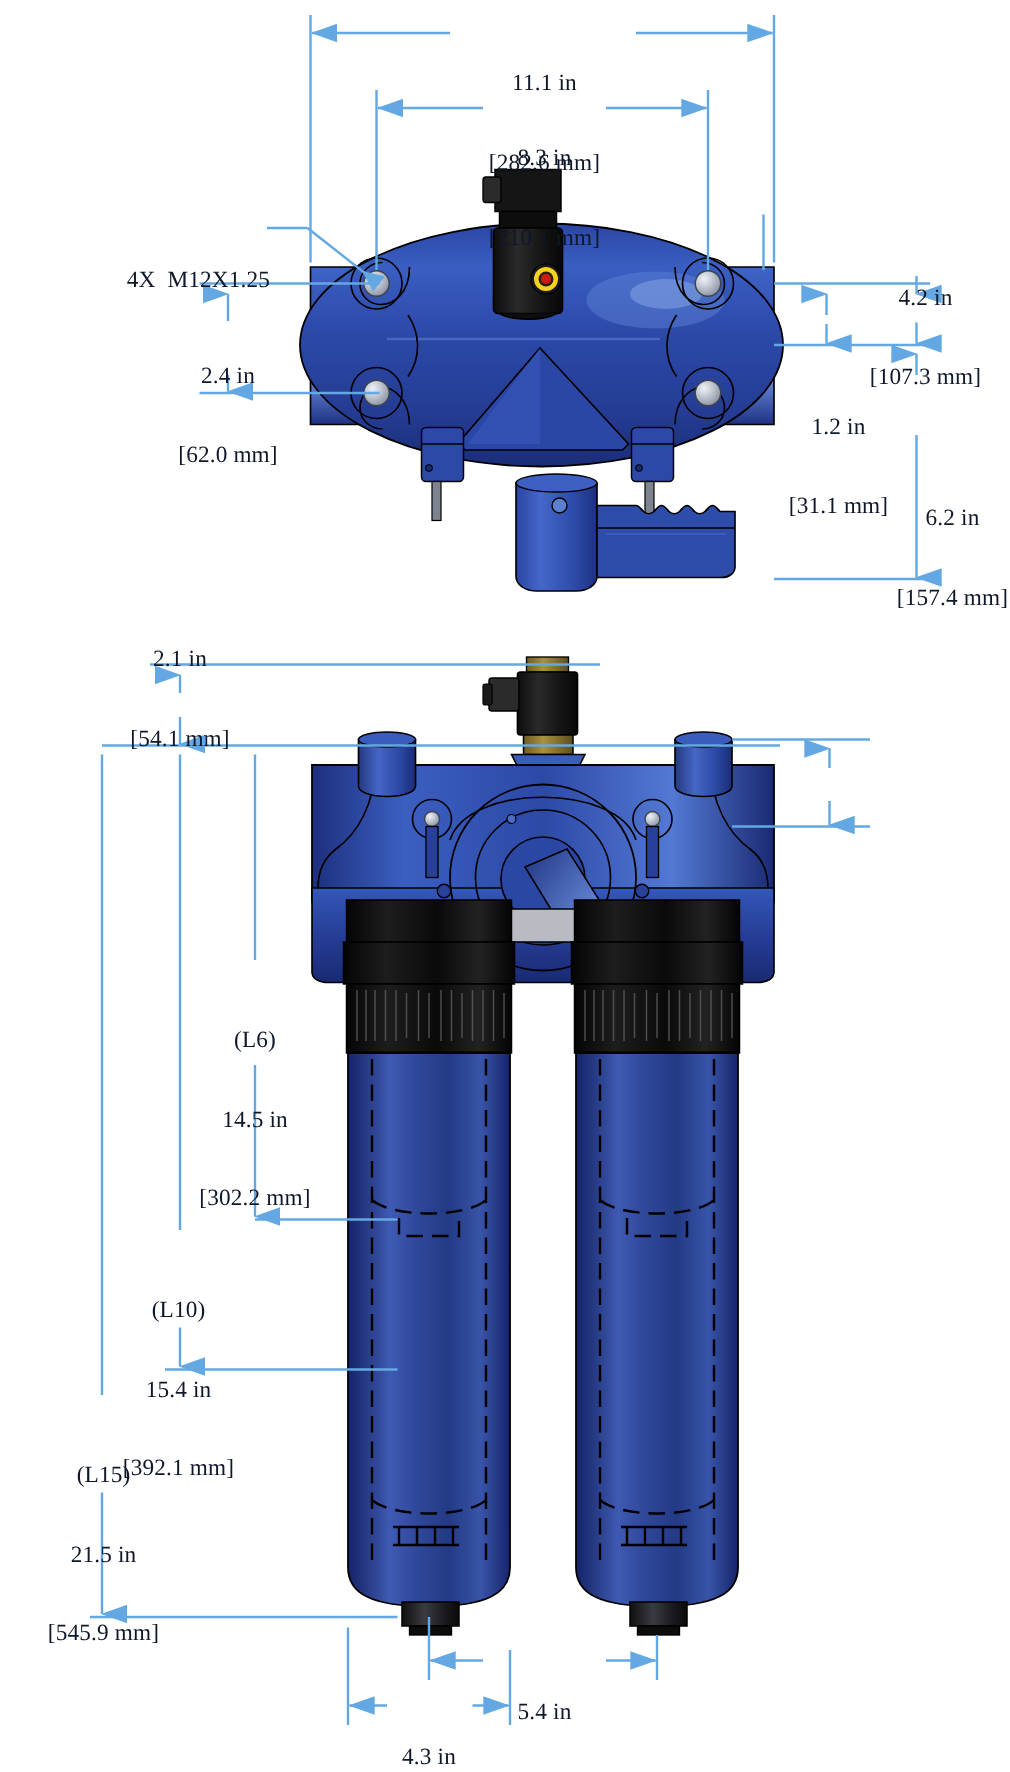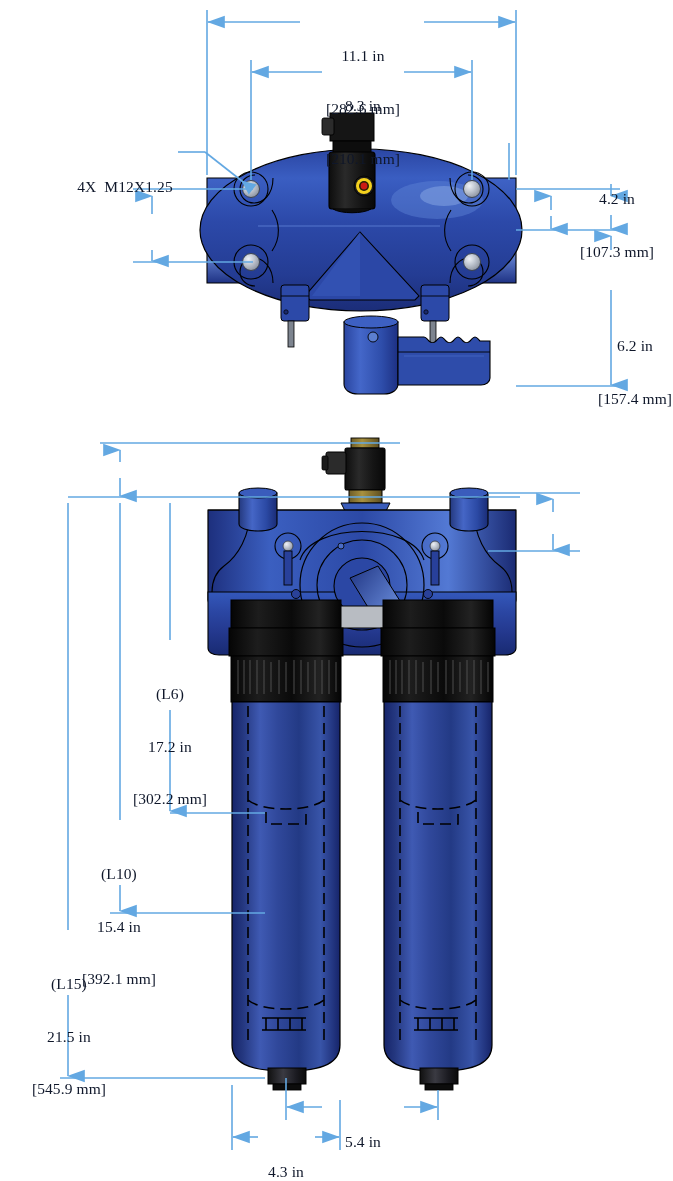--- a/index.html
+++ b/index.html
@@ -472,41 +472,53 @@
   <div class="dimtext" style="left:303px;top:12px;width:120px;">
     <span class="l">11.1 in</span>
     <span class="l">[282.6 mm]</span>
   </div>
 
   <div class="dimtext" style="left:303px;top:62px;width:120px;">
     <span class="l">8.3 in</span>
     <span class="l">[210.1 mm]</span>
   </div>
 
-  <div class="dimtext" style="left:70px;top:143px;width:110px;text-align:center;">
+  <div class="dimtext" style="left:70px;top:143px;width:110px;text-align:right;">
     <span class="l">4X  M12X1.25</span>
   </div>
 
+  <div class="dimtext" style="left:92px;top:207px;width:120px;">
+    <span class="l">2.4 in</span>
+    <span class="l">[62.0 mm]</span>
+  </div>
 
   <div class="dimtext" style="left:562px;top:155px;width:110px;">
     <span class="l">4.2 in</span>
     <span class="l">[107.3 mm]</span>
   </div>
 
+  <div class="dimtext" style="left:504px;top:241px;width:110px;">
+    <span class="l">1.2 in</span>
+    <span class="l">[31.1 mm]</span>
+  </div>
 
   <div class="dimtext" style="left:580px;top:302px;width:110px;">
     <span class="l">6.2 in</span>
     <span class="l">[157.4 mm]</span>
   </div>
 
+  <div class="dimtext" style="left:62px;top:396px;width:116px;">
+    <span class="l">2.1 in</span>
+    <span class="l">[54.1 mm]</span>
+  </div>
 
 
   <div class="dimtext" style="left:110px;top:650px;width:120px;text-align:center;">
     <span class="l">(L6)</span>
-    <span class="l">17.2 in</span>
+    <span class="l">14.5 in</span>
     <span class="l">[302.2 mm]</span>
   </div>
 
   <div class="dimtext" style="left:58px;top:830px;width:122px;">
     <span class="l">(L10)</span>
     <span class="l">15.4 in</span>
     <span class="l">[392.1 mm]</span>
   </div>
 
   <div class="dimtext" style="left:8px;top:940px;width:122px;">

